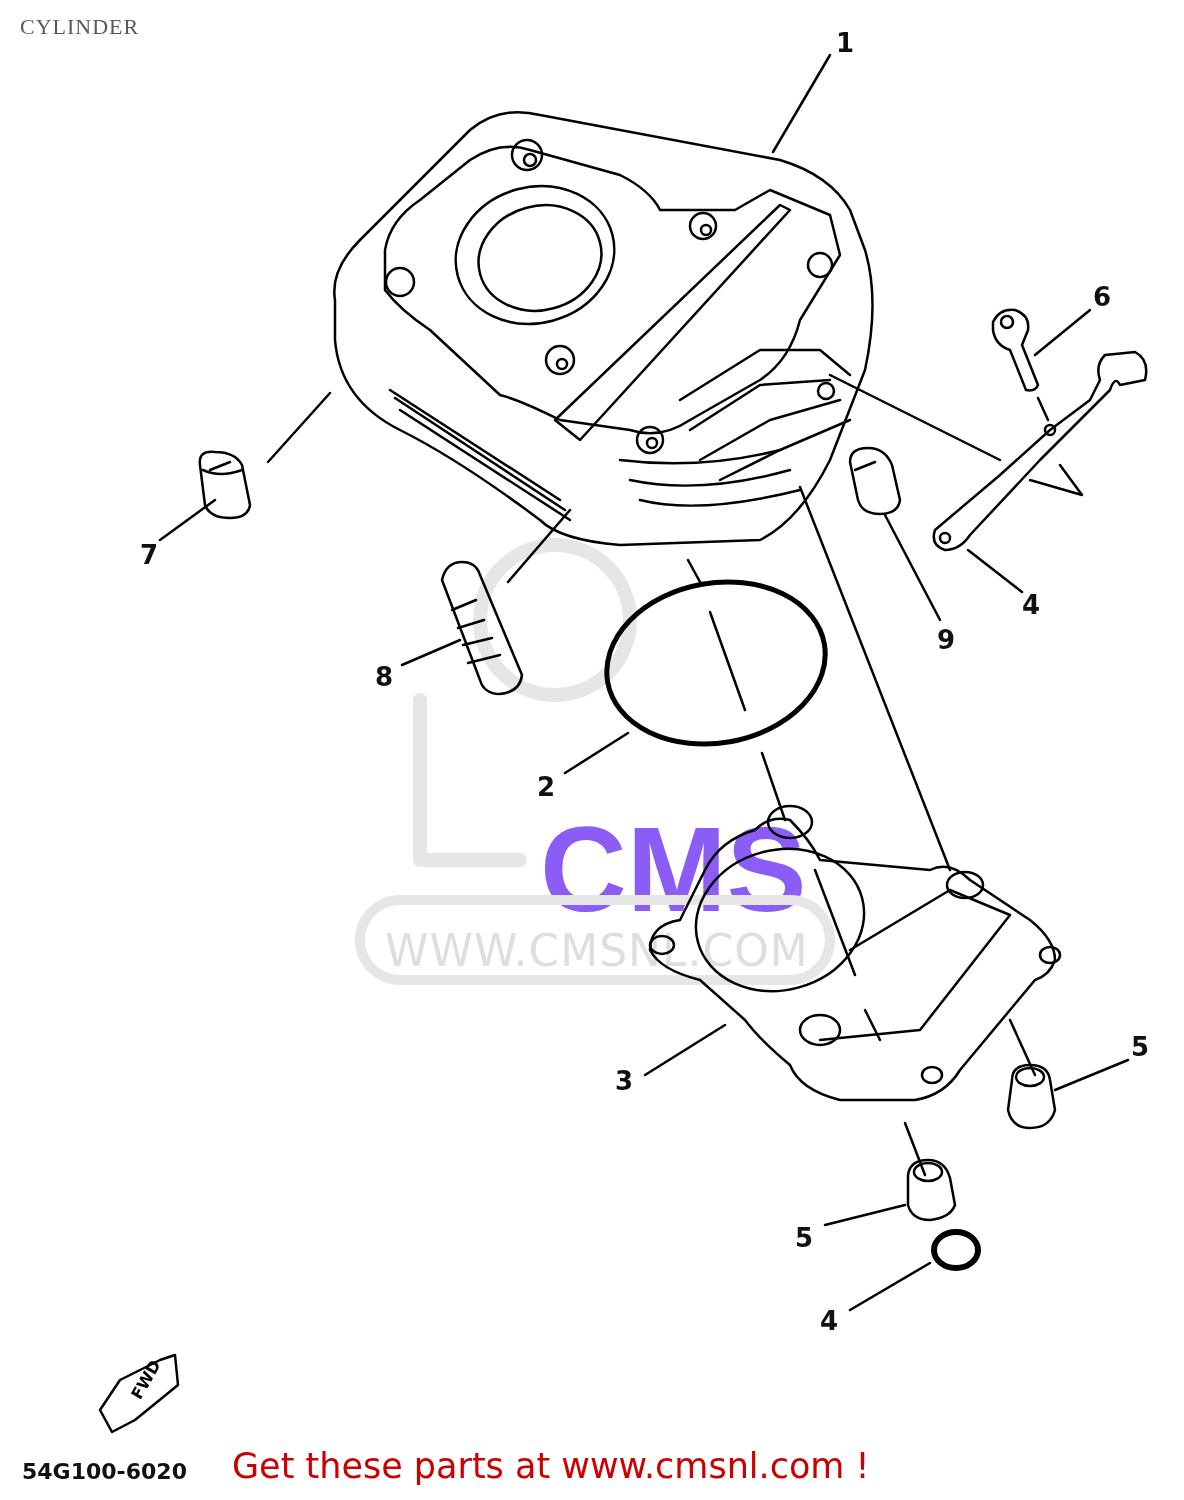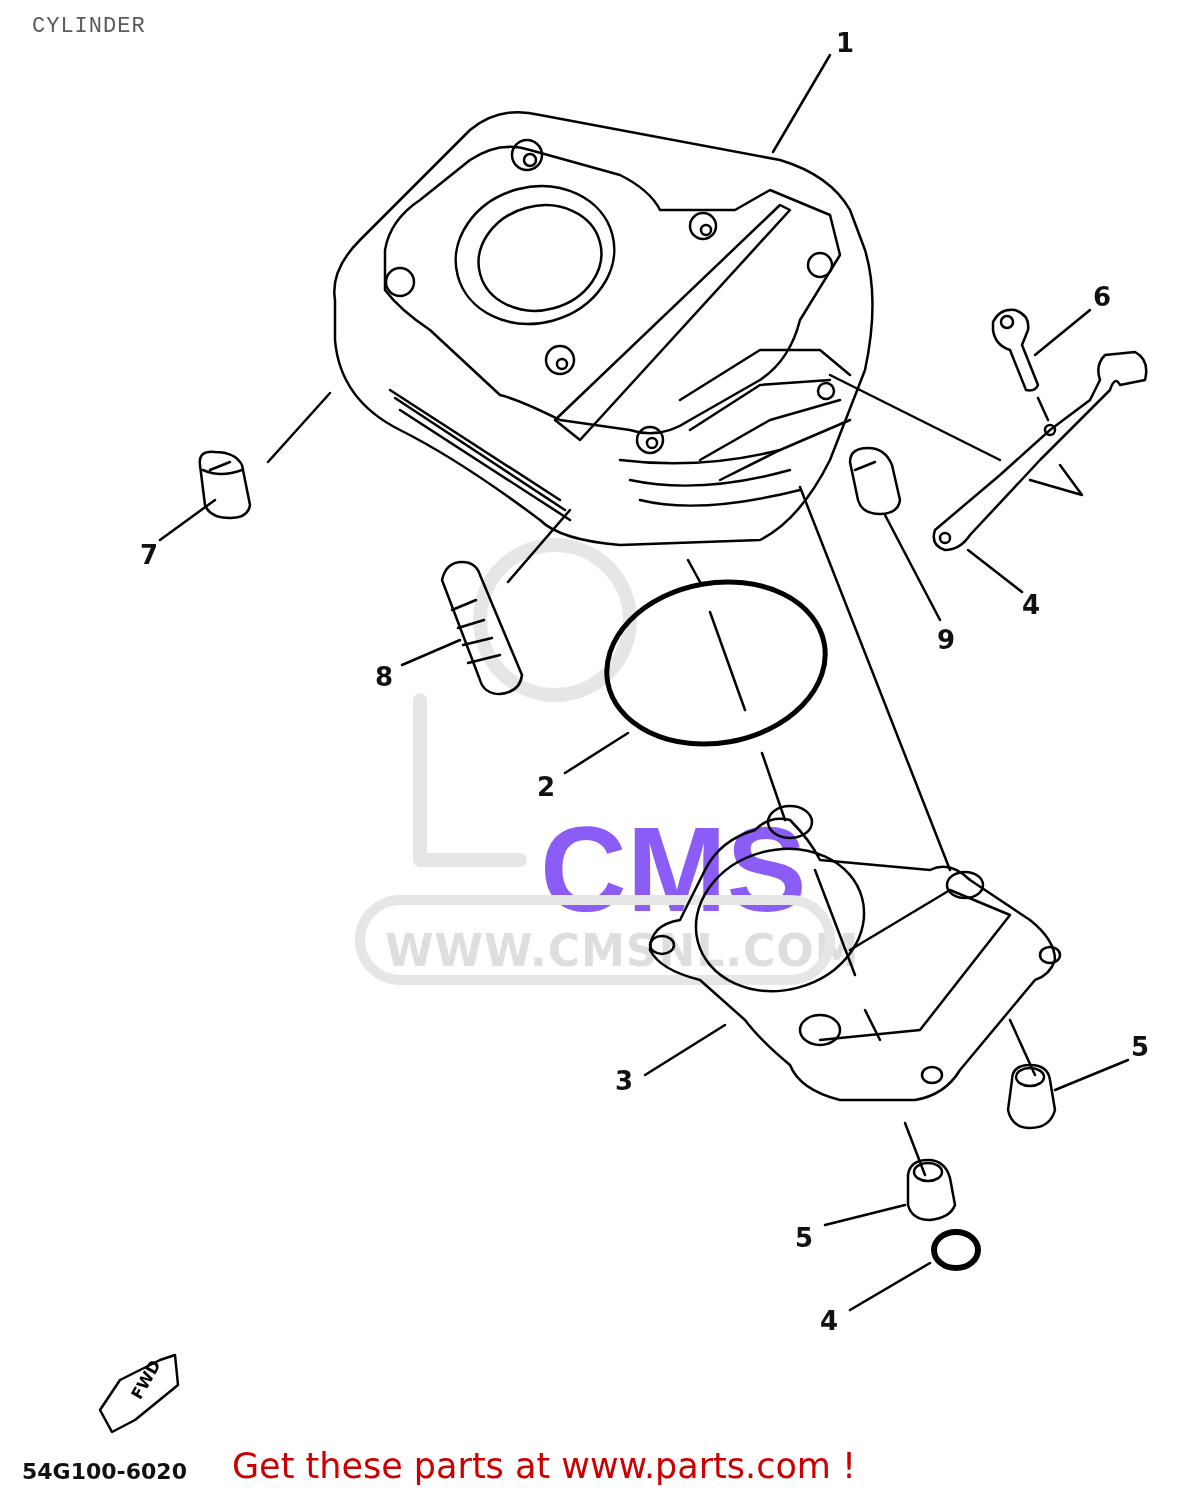--- a/index.html
+++ b/index.html
@@ -1,22 +1,22 @@
 <!DOCTYPE html>
 <html><head>
 <meta charset="utf-8">
 <style>
   html, body { margin: 0; padding: 0; background: #ffffff; }
   body { width: 1184px; height: 1500px; position: relative; overflow: hidden; font-family: "DejaVu Sans", sans-serif; }
-  .title { position: absolute; left: 32px; top: 14px; font-size: 22px; color: #5a5a5a; letter-spacing: 1px; font-family: Liberation Mono, monospace; }
+  .title { position: absolute; left: 20px; top: 14px; font-size: 22px; color: #5a5a5a; letter-spacing: 1px; font-family: Liberation Serif, serif; }
   svg.diagram { position: absolute; left: 0; top: 0; }
   .callout { position: absolute; font-family: "DejaVu Sans", sans-serif; font-weight: bold; font-size: 26px; color: #111; }
   .partno { position: absolute; left: 22px; top: 1451px; font-family: "DejaVu Sans", sans-serif; font-weight: bold; font-size: 22px; color: #111; margin-top: 8px; }
   .promo { position: absolute; left: 232px; top: 1446px; font-family: "DejaVu Sans", sans-serif; font-size: 35px; color: #cc0000; }
-  .wm-url { position: absolute; left: 385px; top: 925px; font-family: "DejaVu Sans", sans-serif; font-weight: bold; font-size: 44px; color: #dedede; letter-spacing: 1px; }
+  .wm-url { position: absolute; left: 385px; top: 925px; font-family: "DejaVu Sans", sans-serif; font-weight: normal; font-size: 44px; color: #dedede; letter-spacing: 1px; }
   .wm-cms { position: absolute; left: 540px; top: 800px; font-family: Liberation Sans, sans-serif; font-weight: bold; font-size: 120px; color: #8b5cf6; }
 </style>
 </head>
 <body>
 
 <div class="title">CYLINDER</div>
 
 <div class="wm-cms">CMS</div>
 <div class="wm-url">WWW.CMSNL.COM</div>
 
@@ -148,13 +148,13 @@
 <div class="callout" style="left:795px;top:1223px">5</div>
 <div class="callout" style="left:1093px;top:282px">6</div>
 <div class="callout" style="left:140px;top:540px">7</div>
 <div class="callout" style="left:375px;top:662px">8</div>
 <div class="callout" style="left:937px;top:625px">9</div>
 <div class="callout" style="left:1022px;top:590px">4</div>
 
 <div style="position:absolute;left:125px;top:1370px;font-size:16px;font-weight:bold;transform:rotate(-60deg);font-family:'DejaVu Sans',sans-serif;">FWD</div>
 
 <div class="partno">54G100-6020</div>
-<div class="promo">Get these parts at www.parts.com !</div>
+<div class="promo">Get these parts at www.cmsnl.com !</div>
 
 </body></html>

